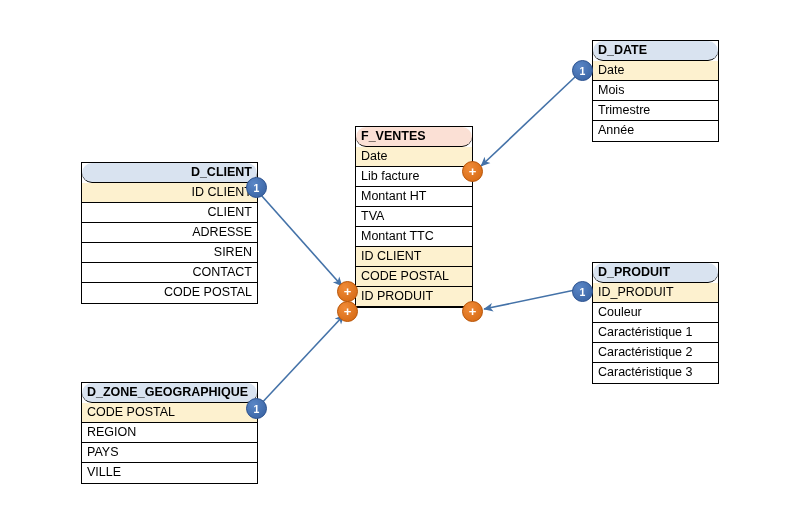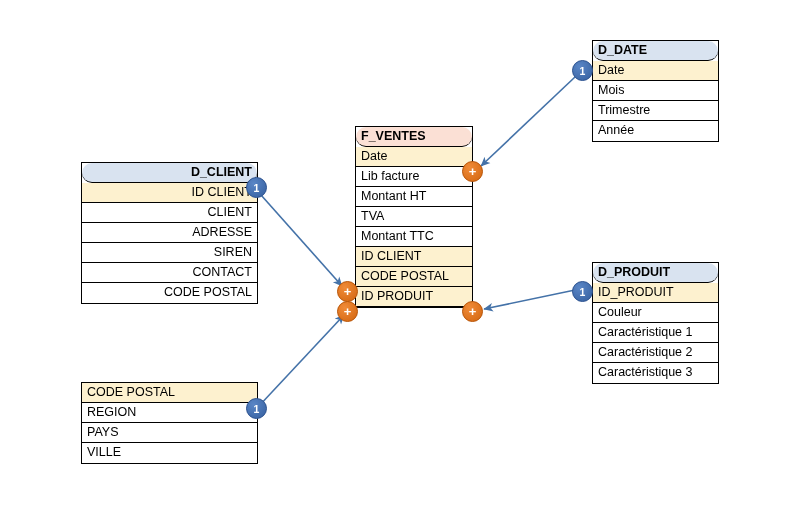--- a/index.html
+++ b/index.html
@@ -138,20 +138,21 @@
     <div class="table-header">D_CLIENT</div>
     <div class="row key">ID CLIENT</div>
     <div class="row">CLIENT</div>
     <div class="row">ADRESSE</div>
     <div class="row">SIREN</div>
     <div class="row">CONTACT</div>
     <div class="row last">CODE POSTAL</div>
   </div>
 
   <div class="table dimension" style="left:81px; top:382px; width:177px;">
+    <div class="table-header">D_ZONE_GEOGRAPHIQUE</div>
     <div class="row key">CODE POSTAL</div>
     <div class="row">REGION</div>
     <div class="row">PAYS</div>
     <div class="row last">VILLE</div>
   </div>
 
   <div class="table fact" style="left:355px; top:126px; width:118px;">
     <div class="table-header">F_VENTES</div>
     <div class="row key">Date</div>
     <div class="row">Lib facture</div>

